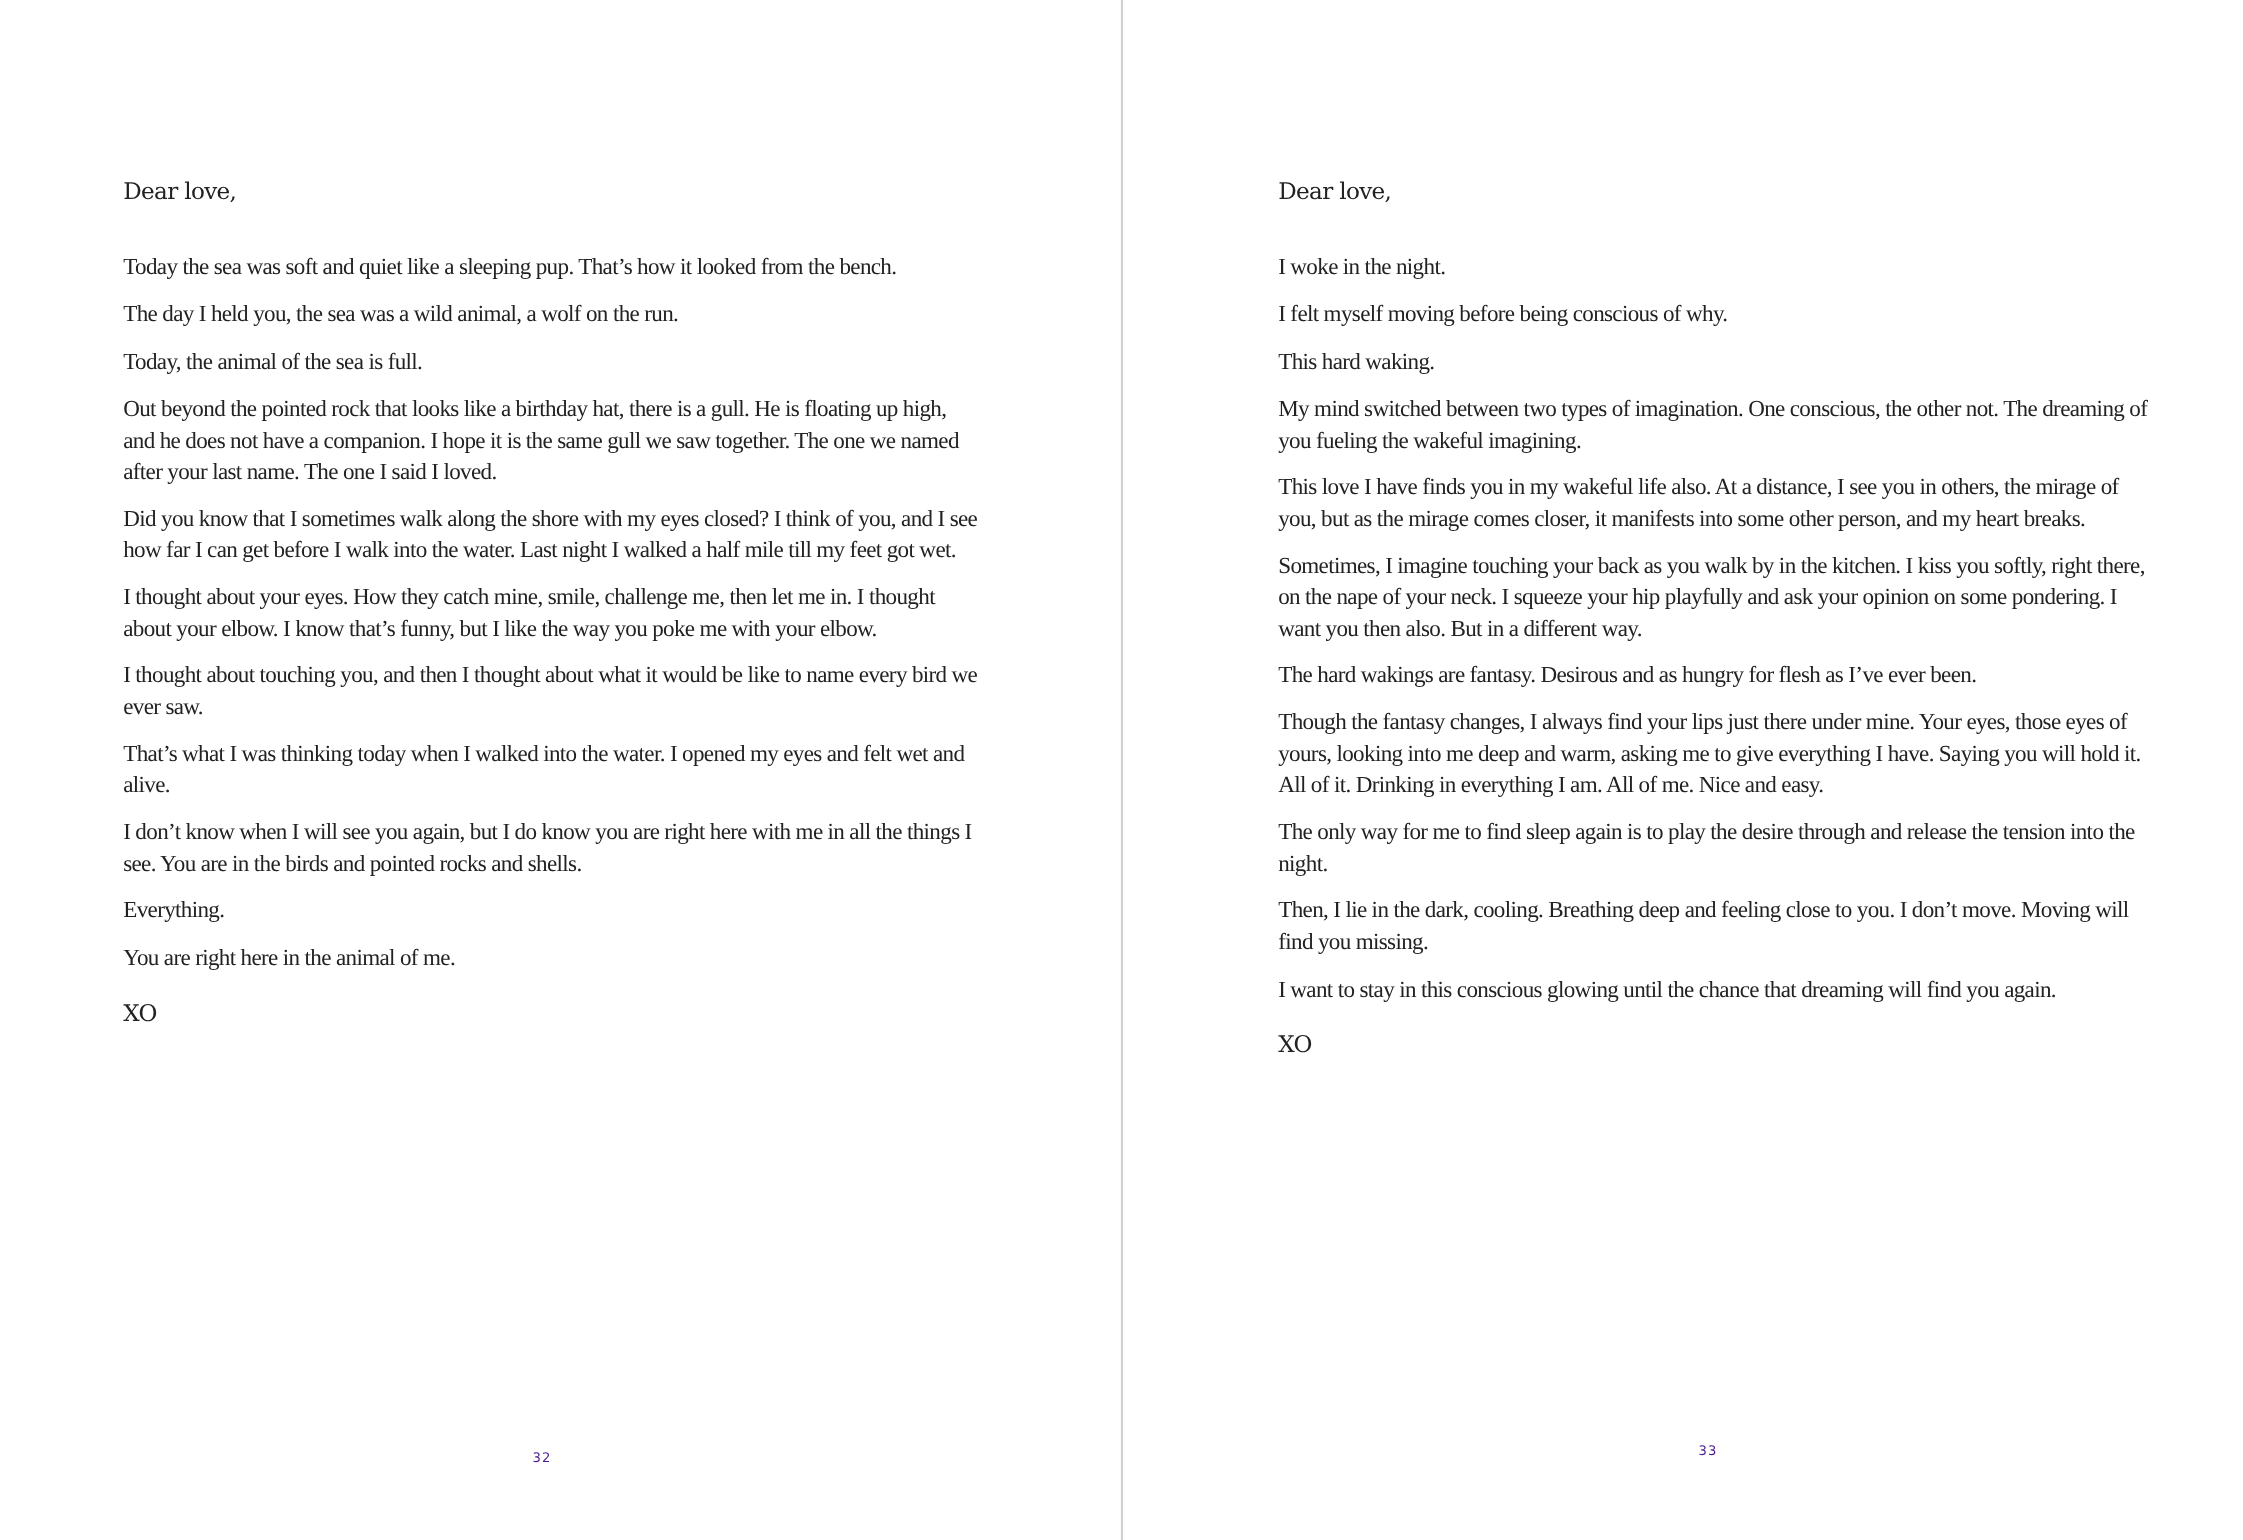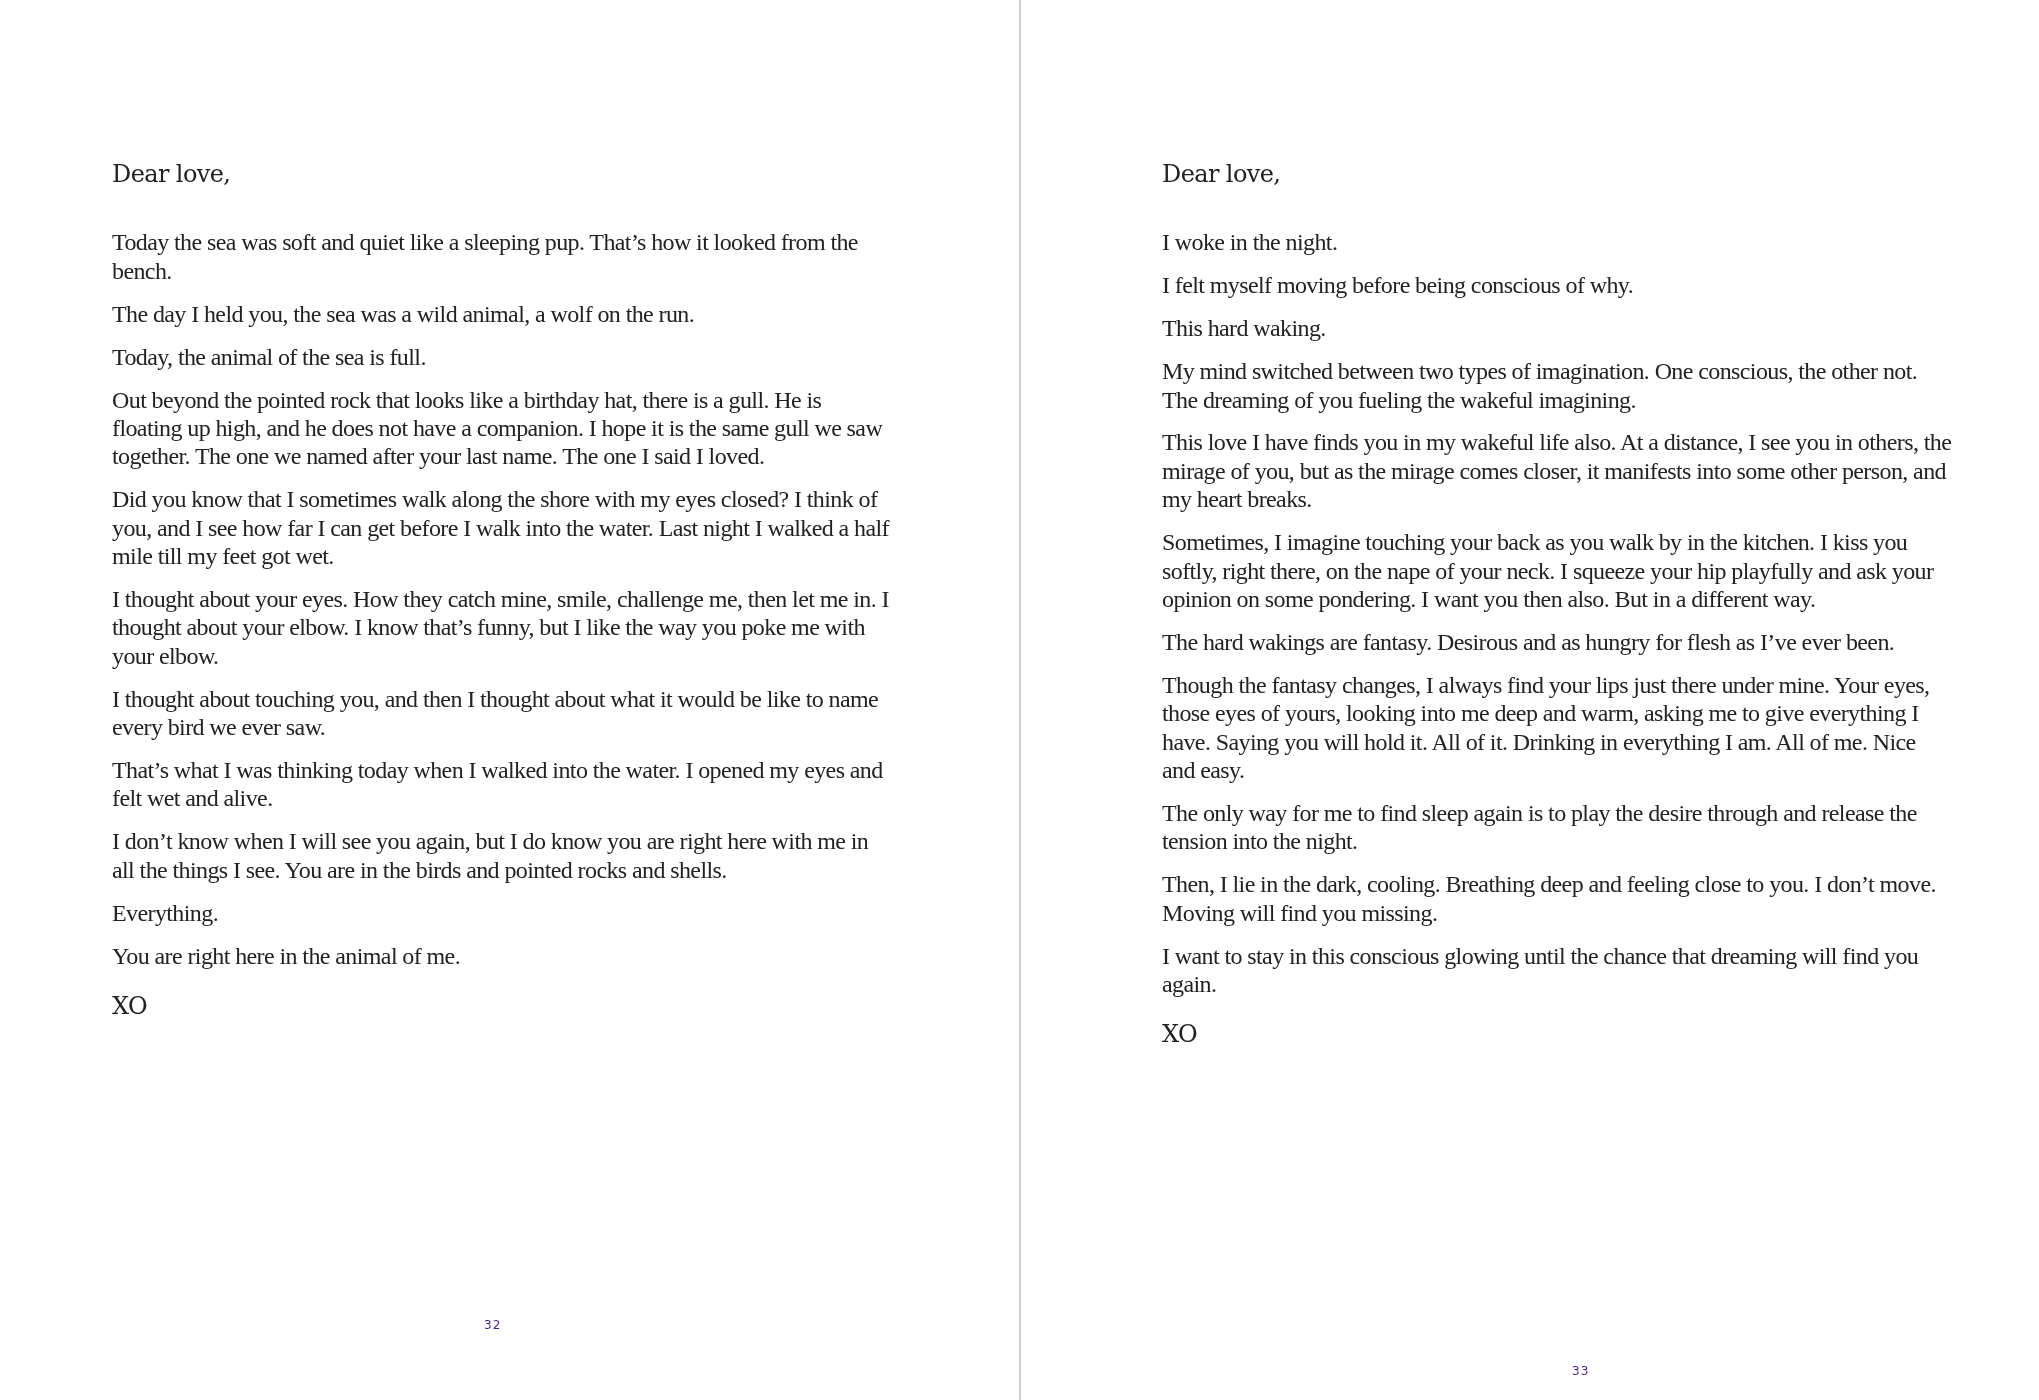--- a/index.html
+++ b/index.html
@@ -4,34 +4,34 @@
 <style>
   html, body { margin: 0; padding: 0; background: #ffffff; }
   body { width: 2039px; height: 1400px; position: relative; overflow: hidden; }
   .page { position: absolute; top: 0; height: 1400px; background: #fff; }
   .page.left { left: 0; width: 1019px; }
   .page.right { left: 1021px; width: 1018px; }
   .divider { position: absolute; left: 1019px; top: 0; width: 2px; height: 1400px; background: #d0d0d0; }
   .letter {
     position: absolute; top: 160px;
     font-family: "DejaVu Serif", serif;
-    font-size: 24px; line-height: 28.4px; color: #222;
+    font-size: 21px; line-height: 28.4px; color: #222;
     letter-spacing: -0.6px;
   }
   .page.left .letter { left: 112px; width: 780px; }
   .page.right .letter { left: 141px; width: 790px; }
   .salutation { margin: 0 0 40px 0; }
   .para { margin: 0 0 14.5px 0; font-family: Liberation Serif, serif; }
   .signoff { margin-top: 22px; }
   .page-number {
     position: absolute; font-family: "DejaVu Sans", sans-serif;
     font-size: 12px; color: #4c1d95; letter-spacing: 1px;
   }
   .page.left .page-number { left: 484px; top: 1318px; }
-  .page.right .page-number { left: 523px; top: 1364px; margin-left: 28px; }
+  .page.right .page-number { left: 523px; top: 1312px; }
 </style>
 </head>
 <body>
 
 <div class="page left">
   <div class="letter">
     <p class="salutation">Dear love,</p>
     <p class="para">Today the sea was soft and quiet like a sleeping pup. That’s how it looked from the bench.</p>
     <p class="para">The day I held you, the sea was a wild animal, a wolf on the run.</p>
     <p class="para">Today, the animal of the sea is full.</p>

